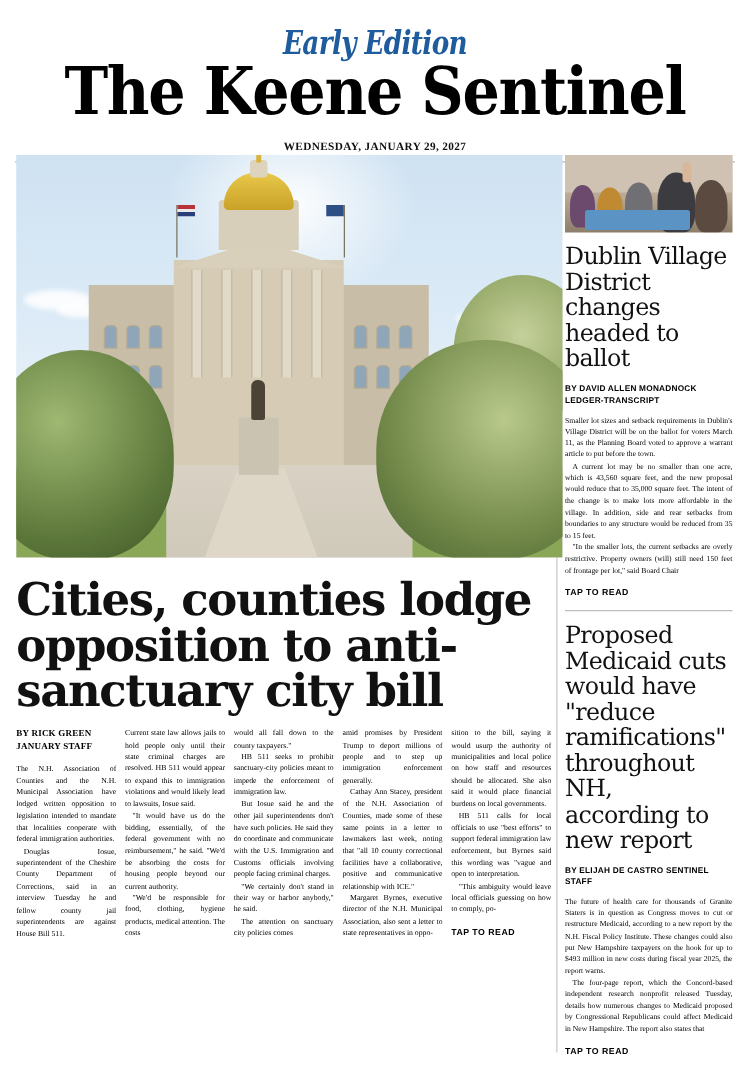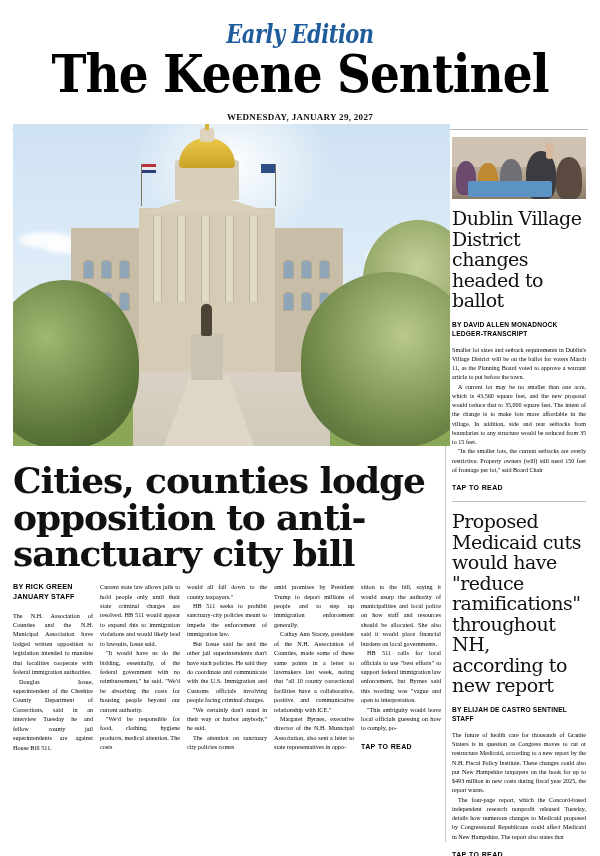--- a/index.html
+++ b/index.html
@@ -83,21 +83,20 @@
   .divider-vert {
     width: 1px;
     background: #c9c9c9;
     margin: 0 6px 0 2px;
     height: 718px;
   }
   .right-col {
     width: 144px;
     padding-right: 10px;
     box-sizing: border-box;
-    margin-top: 13px;
   }
 
   
   .lead-photo {
     width: 437px;
     height: 322px;
     position: relative;
     overflow: hidden;
     background: linear-gradient(to bottom, #cfe2f2 0%, #dcebf7 42%, #e8f0f7 62%, #e2e9ee 100%);
   }
@@ -252,21 +251,21 @@
     font-size: 36px;
     line-height: 1.02;
     letter-spacing: -1.1px;
     margin-top: 16px;
     width: 430px;
     color: #111;
   }
 
   
   .byline {
-    font-family: Liberation Sans, sans-serif;
+    font-family: Liberation Serif, serif;
     font-weight: bold;
     font-size: 7.2px;
     line-height: 1.42;
     letter-spacing: 0.2px;
     margin-bottom: 8px;
   }
   .story-cols {
     margin-top: 10px;
     display: flex;
     gap: 7px;

